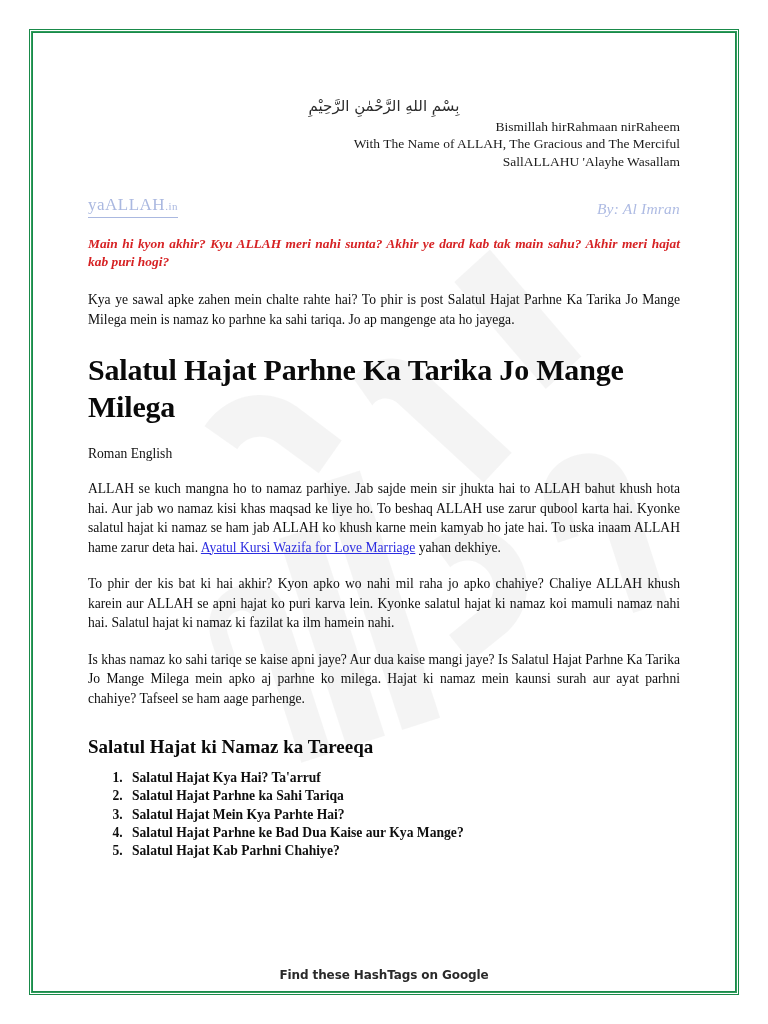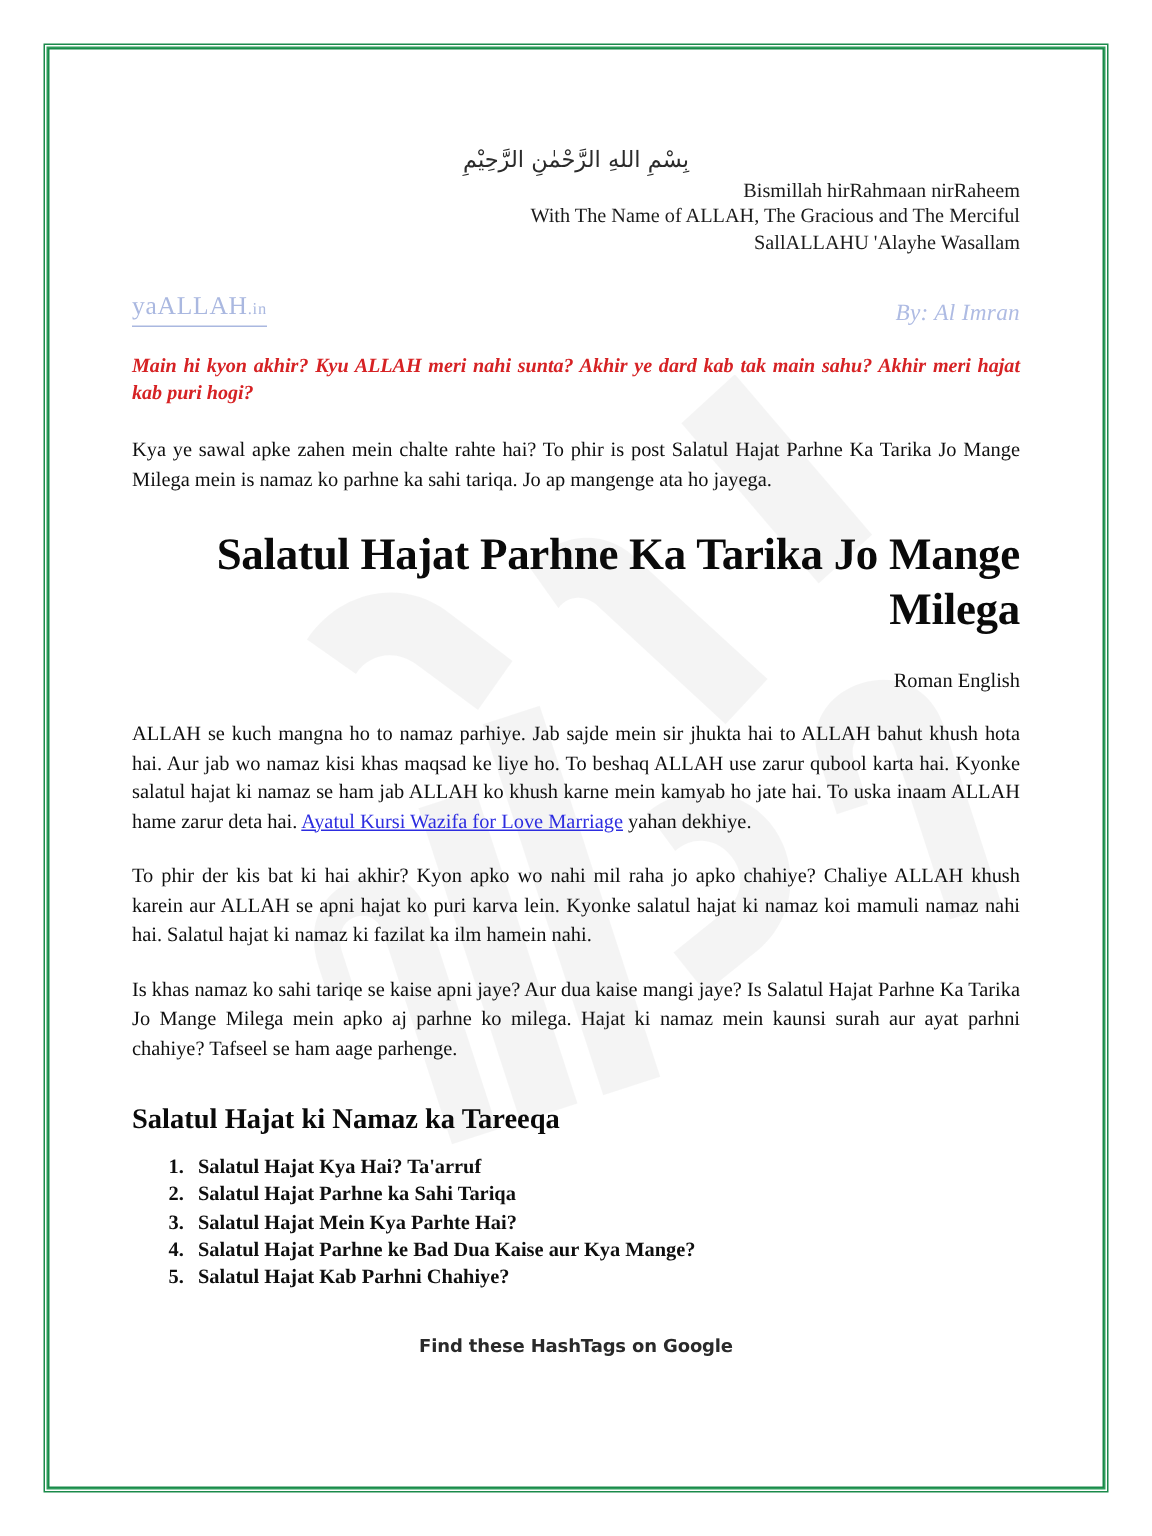--- a/index.html
+++ b/index.html
@@ -133,28 +133,26 @@
     text-decoration: underline;
   }
 
   h1.title {
     margin: 22px 0 0 0;
     font-size: 30px;
     line-height: 37px;
     font-weight: bold;
     color: #0a0a0a;
     letter-spacing: -0.2px;
-    text-align: right;
   }
 
   .romanenglish {
     margin-top: 21px;
     font-size: 13.6px;
     color: #111;
-    text-align: right;
   }
 
   h2.subtitle {
     margin: 27px 0 0 0;
     font-size: 19px;
     line-height: 24px;
     font-weight: bold;
     color: #0a0a0a;
   }
 
@@ -176,21 +174,21 @@
     font-weight: bold;
     padding-left: 6px;
     margin-bottom: 0.5px;
   }
   ol.list li span { font-weight: bold; }
 
   
   .footer {
     position: absolute;
     left: 88px;
-    top: 890px;
+    top: 968px;
     width: 592px;
     text-align: center;
     z-index: 2;
     font-family: "DejaVu Sans", sans-serif;
   }
   .footer .find {
     font-size: 12px;
     font-weight: bold;
     color: #2a2a2a;
     letter-spacing: -0.1px;

